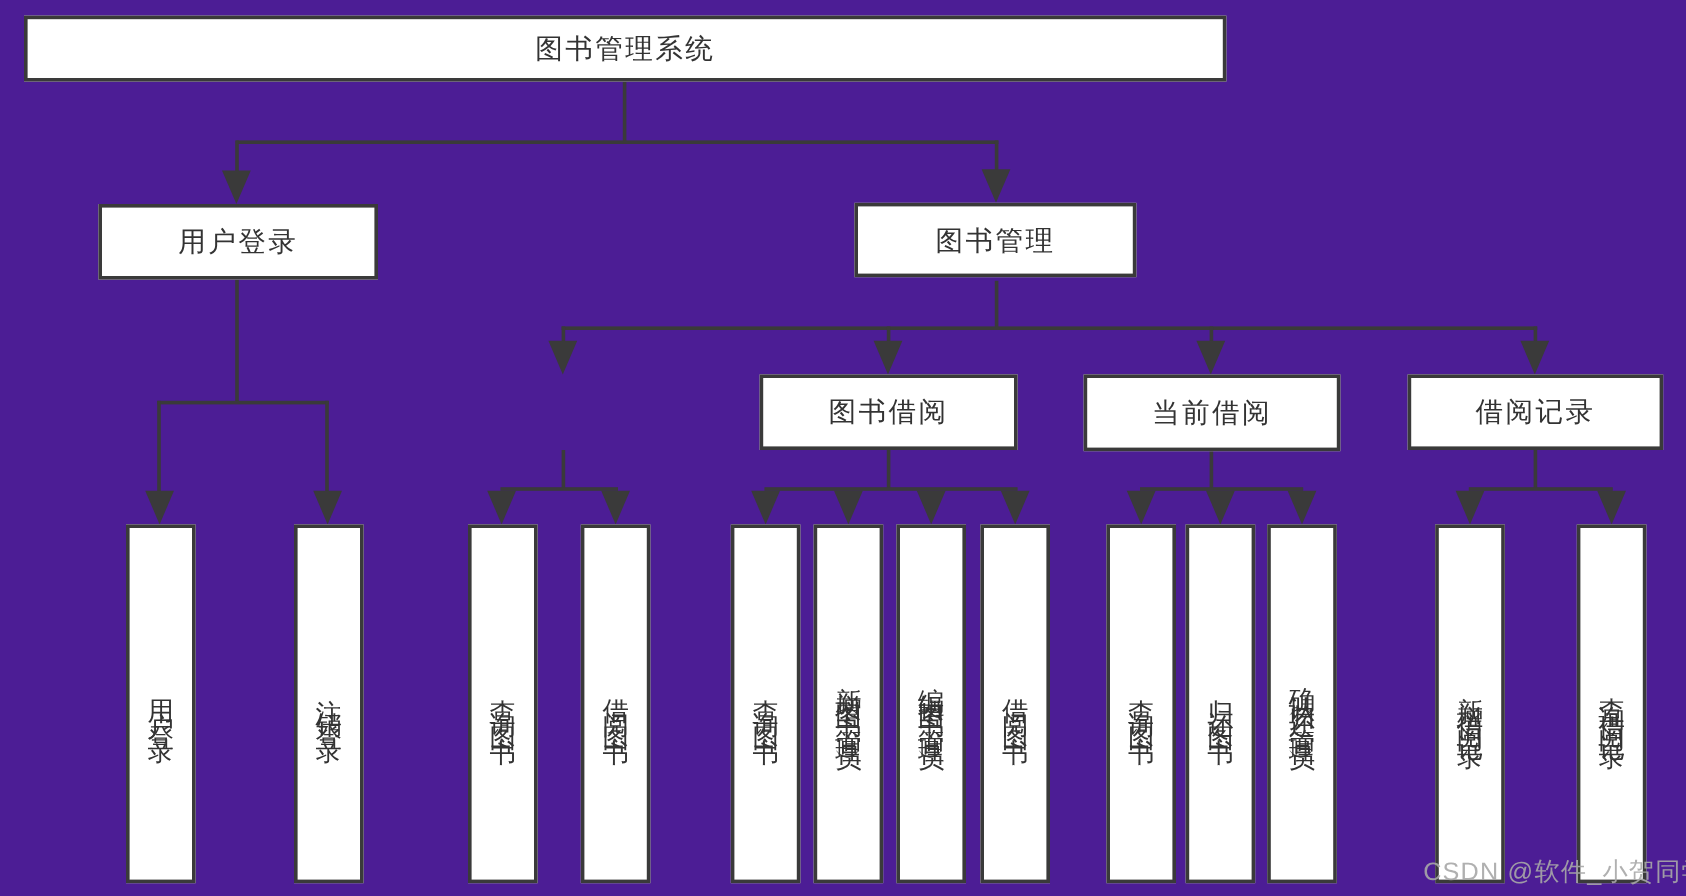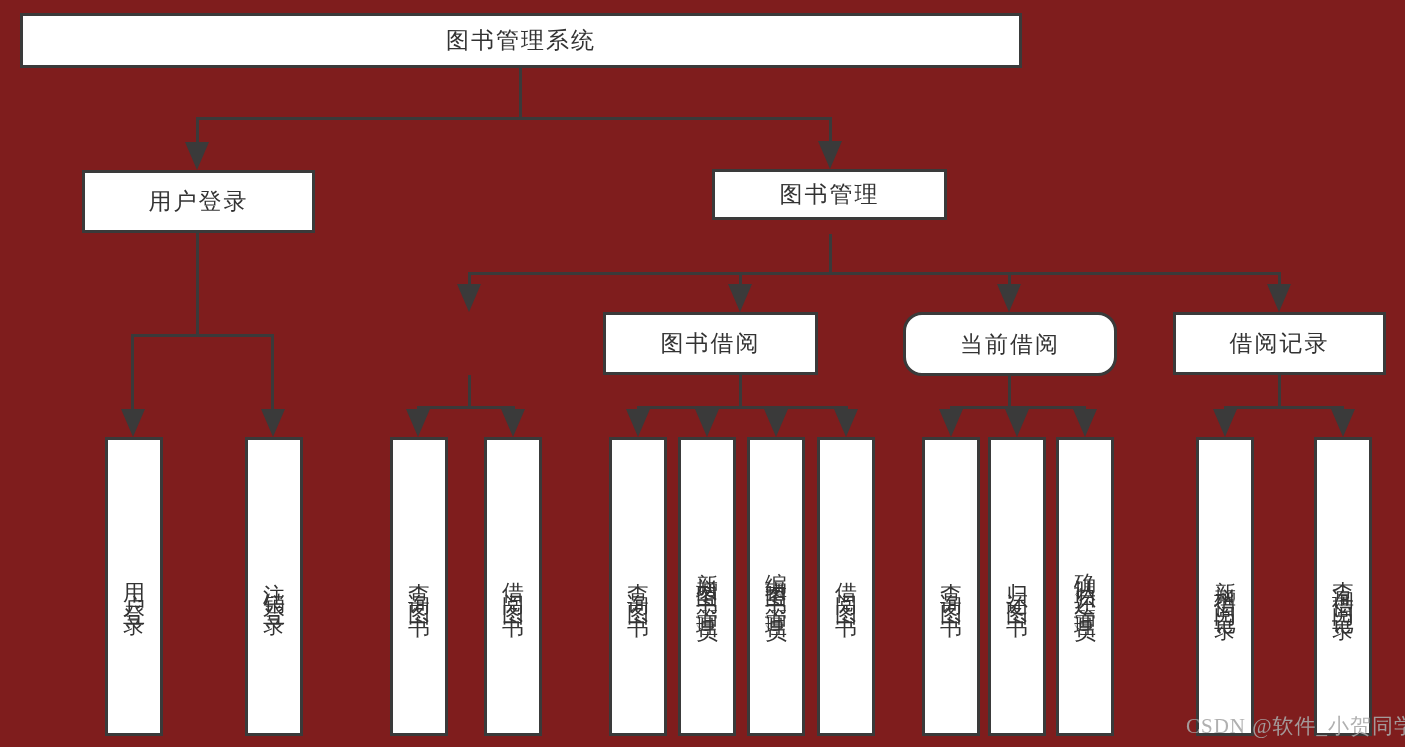--- a/index.html
+++ b/index.html
@@ -4,23 +4,23 @@
 <style>
   :root{
     --line:#3a3a3a;
     --text:#333333;
   }
   *{margin:0;padding:0;box-sizing:border-box;}
   html,body{background:#ffffff;}
   .canvas{
     position:relative;
     width:1405px;height:747px;
-    background:#7f1d1d;
+    background:#4c1d95;
     overflow:hidden;
-    font-family:Liberation Serif, serif;
+    font-family:Liberation Sans, sans-serif;
     color:var(--text);
   }
   
   .box{
     position:absolute;
     border:3px solid var(--line);
     background:#ffffff;
     display:flex;align-items:center;justify-content:center;
     text-align:center;
   }
@@ -37,24 +37,24 @@
   
   .cv{position:absolute;width:3px;background:var(--line);}
   .ch{position:absolute;height:3px;background:var(--line);}
   .ar{position:absolute;width:0;height:0;
       border-left:12px solid transparent;
       border-right:12px solid transparent;
       border-top:28px solid var(--line);}
   
   .n-root{left:20px;top:13px;width:1002px;height:55px;}
   .n-l2a{left:82px;top:170px;width:233px;height:63px;}
-  .n-l2b{left:712px;top:169px;width:235px;height:51px;}
+  .n-l2b{left:712px;top:169px;width:235px;height:62px;}
   .n-l3a{left:362px;top:312px;width:216px;height:63px;}
-  .n-l3b{left:603px;top:312px;width:215px;height:63px;}
-  .n-l3c{left:903px;top:312px;width:214px;height:64px;border-radius:19px;}
+  .n-l3b{left:633px;top:312px;width:215px;height:63px;}
+  .n-l3c{left:903px;top:312px;width:214px;height:64px;}
   .n-l3d{left:1173px;top:312px;width:213px;height:63px;}
   .lf1{left:105px;}  .lf2{left:245px;}
   .lf3{left:390px;}  .lf4{left:484px;}
   .lf5{left:609px;}  .lf6{left:678px;}
   .lf7{left:747px;}  .lf8{left:817px;}
   .lf9{left:922px;}  .lf10{left:988px;}
   .lf11{left:1056px;}
   .lf12{left:1196px;} .lf13{left:1314px;}
   
   .v1{left:519px;top:68px;height:50px;}

